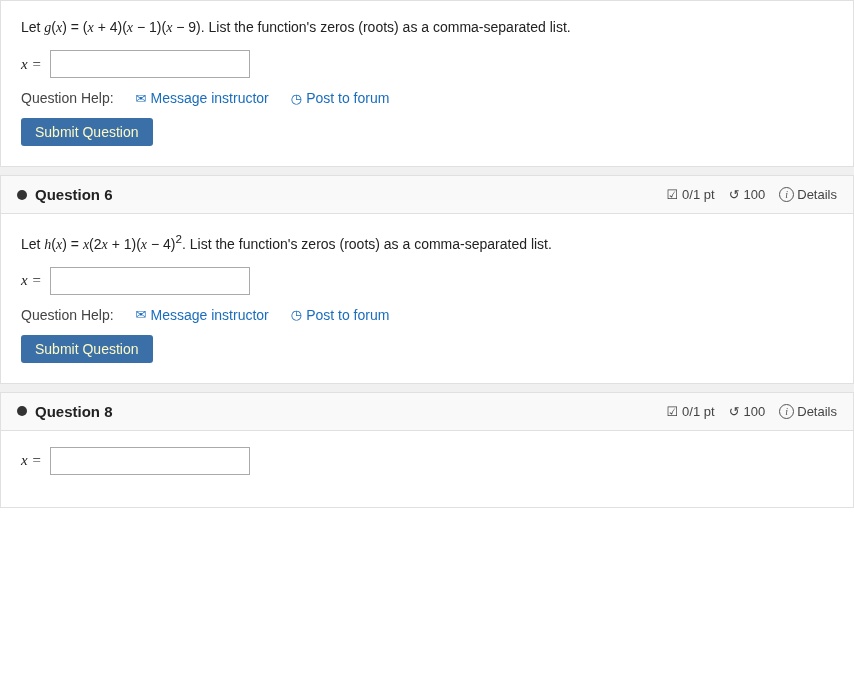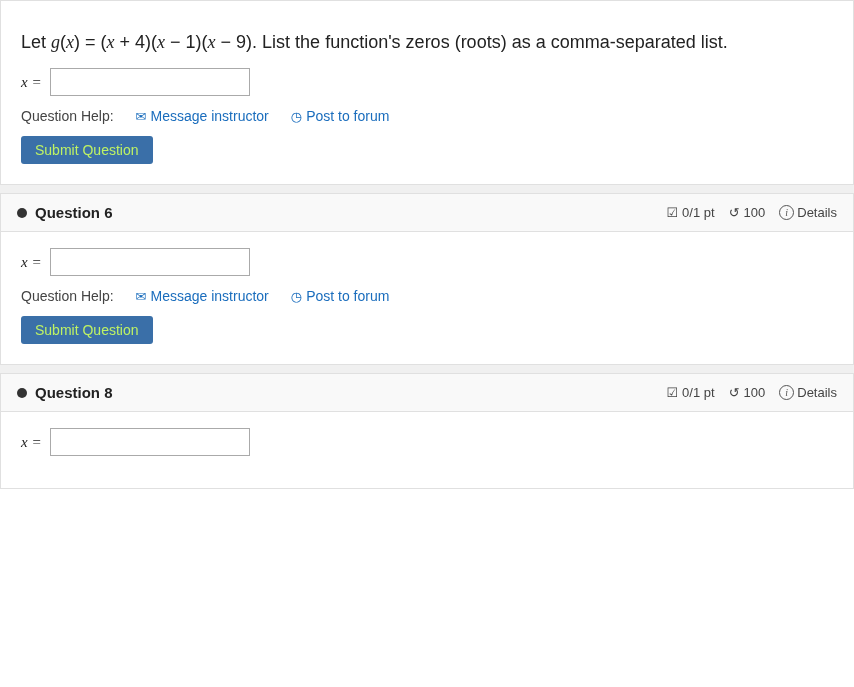--- a/index.html
+++ b/index.html
@@ -100,25 +100,24 @@
       font-style: italic;
       font-family: serif;
       color: #555;
     }
 
     .question-body {
       padding: 16px 20px 20px 20px;
     }
 
     .question-text {
-      font-size: 18px;
+      font-size: 14px;
       line-height: 1.5;
       margin-bottom: 12px;
       font-family: Arial, sans-serif;
-      margin-top: 12px;
     }
 
     .math {
       font-style: italic;
       font-family: Georgia, serif;
     }
 
     .input-row {
       display: flex;
       align-items: center;
@@ -161,21 +160,21 @@
       gap: 4px;
       font-size: 14px;
     }
 
     .help-icon {
       font-size: 13px;
     }
 
     .submit-btn {
       background: #3a6fa8;
-      color: #bef264;
+      color: #fef9c3;
       border: none;
       padding: 6px 14px;
       font-size: 14px;
       cursor: pointer;
       font-family: Arial, sans-serif;
       border-radius: 3px;
     }
 
     .separator {
       height: 8px;
@@ -228,20 +227,23 @@
           <span class="meta-icon">↺</span>
           <span>100</span>
         </div>
         <a href="#" class="details-link">
           <span class="details-icon">i</span>
           <span>Details</span>
         </a>
       </div>
     </div>
     <div class="question-body">
+      <div class="question-text">
+        Let <span class="math">h</span>(<span class="math">x</span>) = <span class="math">x</span>(2<span class="math">x</span> + 1)(<span class="math">x</span> − 4)<sup>2</sup>. List the function's zeros (roots) as a comma-separated list.
+      </div>
       <div class="input-row">
         <span class="input-label"><span class="math">x</span> =</span>
         <input class="answer-input" type="text" value="" style="">
       </div>
       <div class="help-row">
         <span>Question Help:</span>
         <a href="#" class="help-link">
           <span class="help-icon">✉</span>
           <span>Message instructor</span>
         </a>

